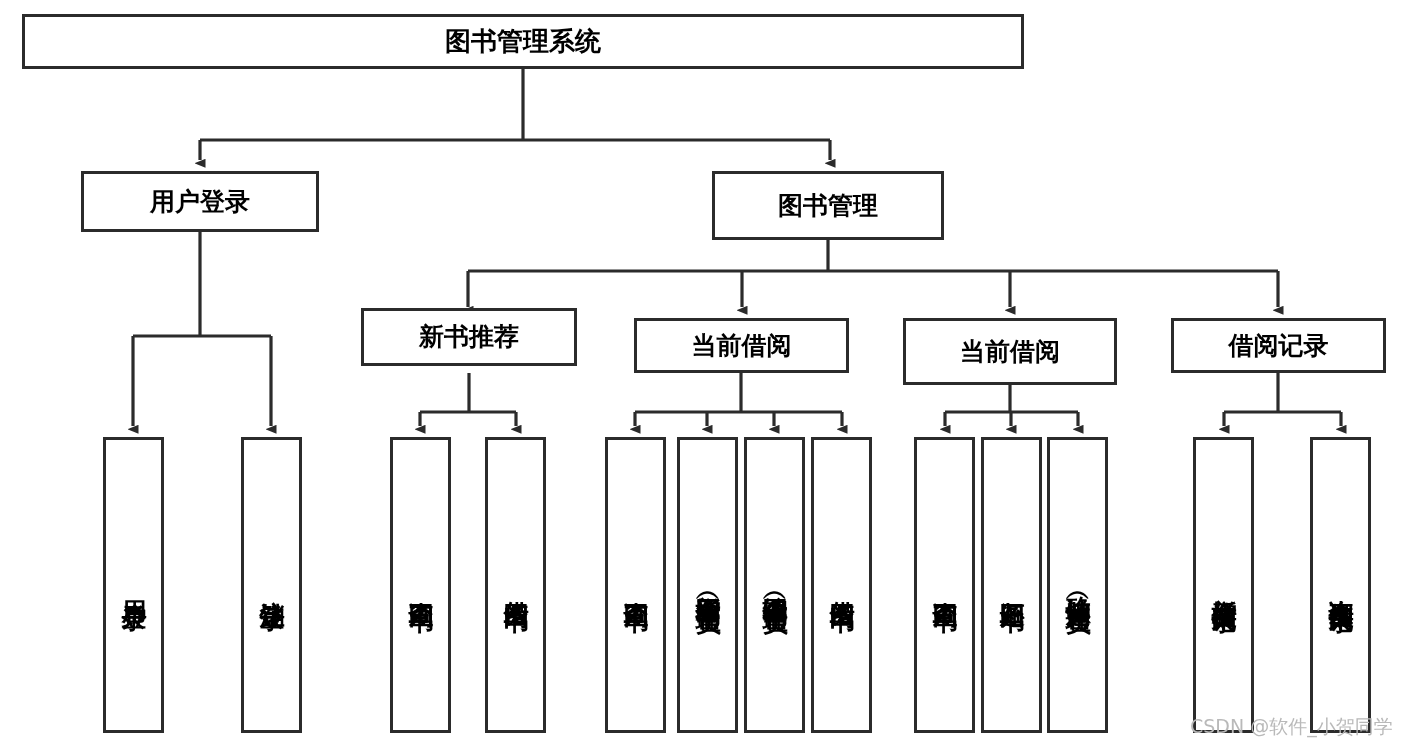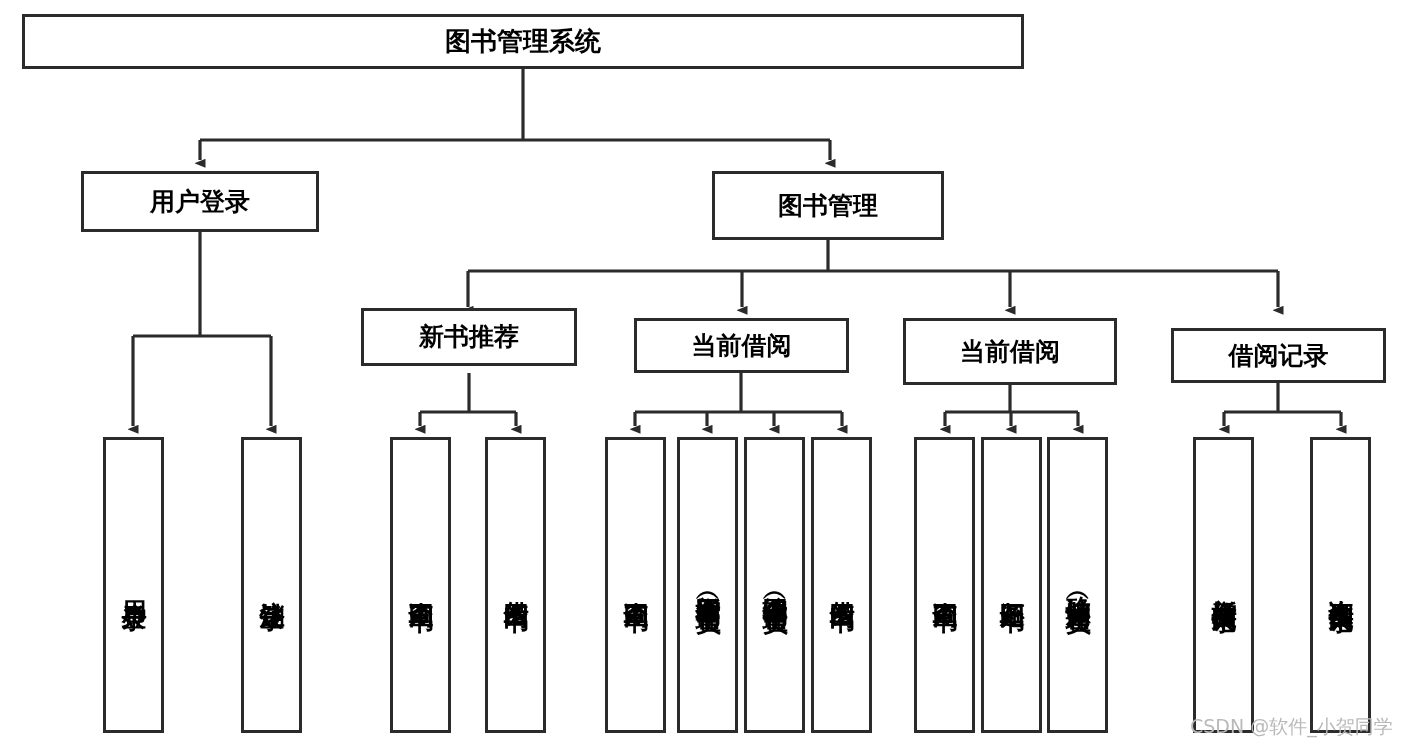--- a/index.html
+++ b/index.html
@@ -140,21 +140,21 @@
 
   <div class="node h" style="left: 361px; top: 308px; width: 216px; height: 58px;">
     <span class="label">新书推荐</span>
   </div>
   <div class="node h" style="left: 634px; top: 318px; width: 215px; height: 55px;">
     <span class="label">当前借阅</span>
   </div>
   <div class="node h" style="left: 903px; top: 318px; width: 214px; height: 67px;">
     <span class="label">当前借阅</span>
   </div>
-  <div class="node h" style="left: 1171px; top: 328px; width: 215px; height: 55px;">
+  <div class="node h" style="left: 1171px; top: 318px; width: 215px; height: 55px;">
     <span class="label">借阅记录</span>
   </div>
 
   <div class="node v" style="left: 103px; top: 437px; width: 61px; height: 296px;">
     <span class="label">用户登录</span>
   </div>
   <div class="node v" style="left: 241px; top: 437px; width: 61px; height: 296px;">
     <span class="label">注销登录</span>
   </div>
   <div class="node v" style="left: 390px; top: 437px; width: 61px; height: 296px;">

